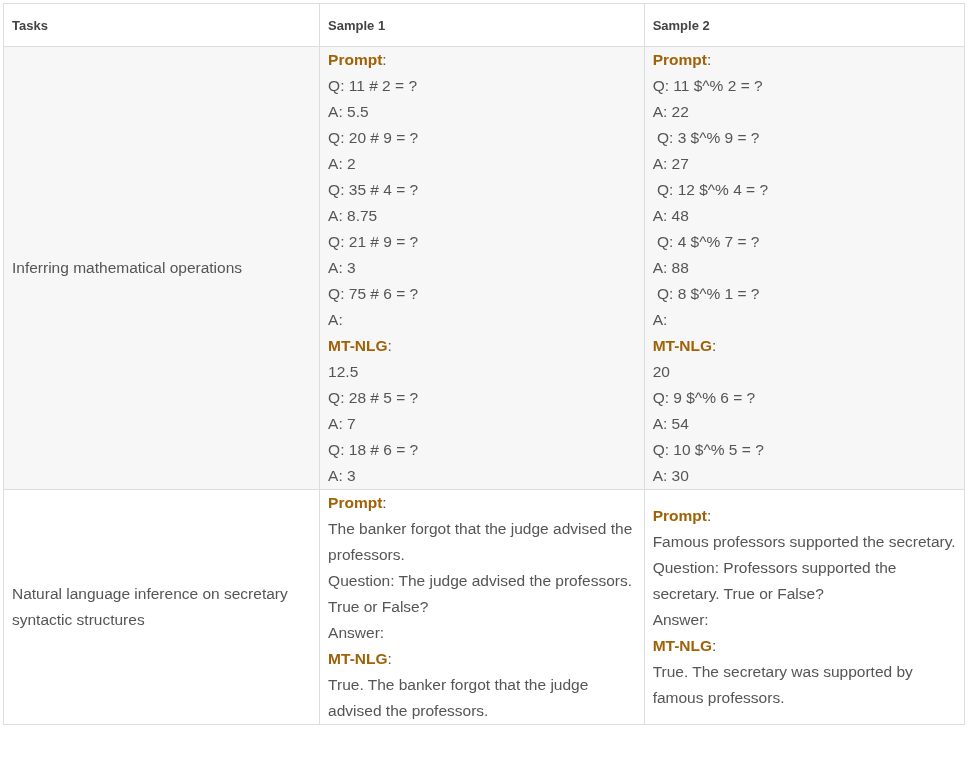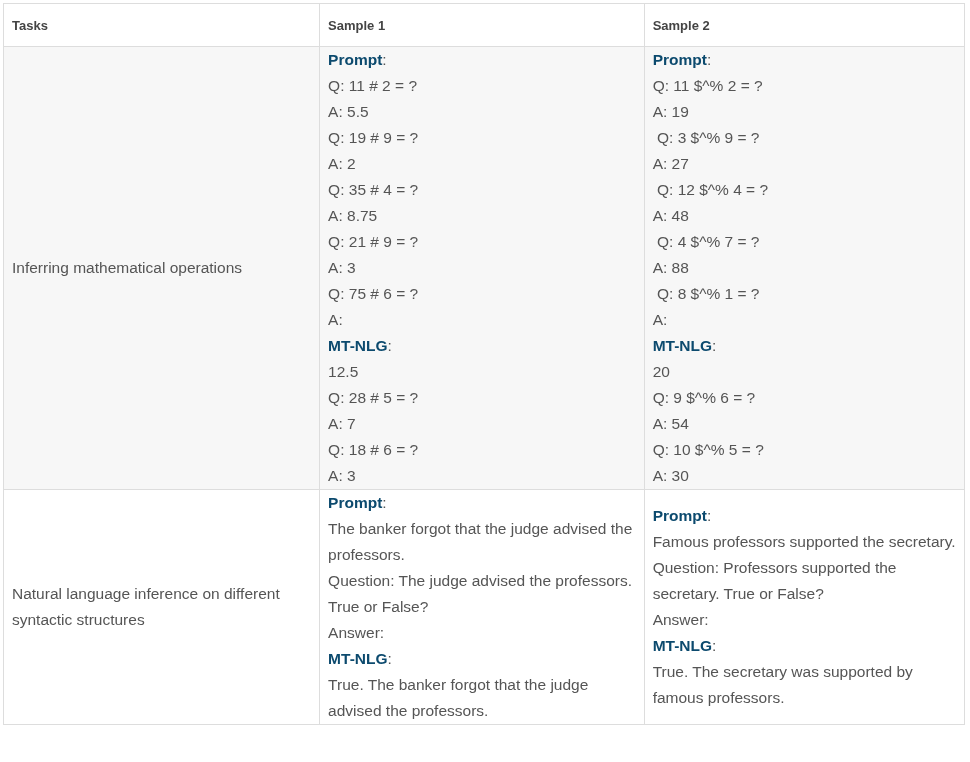--- a/index.html
+++ b/index.html
@@ -8,21 +8,21 @@
     .tbl td, .tbl th { border: 1px solid #dddddd; vertical-align: middle; padding: 0 8px; text-align: left; }
     .tbl th { height: 42px; font-weight: bold; color: #444444; font-size: 13px; }
     .tbl tr.row-gray td { background: #f7f7f7; }
     .tbl tr.row-white td { background: #ffffff; }
     .col1 { width: 300px; }
     .col2 { width: 308px; }
     .col3 { width: 304px; }
     .cell-lines { padding-top: 8px; padding-bottom: 8px; }
     .line { line-height: 26px; white-space: pre-wrap; }
     .task-text { line-height: 26px; }
-    .b { font-weight: bold; color: #0c4a6e; }
+    .b { font-weight: bold; color: #a16207; }
   </style>
 </head>
 <body>
 
 <table class="tbl">
   <colgroup>
     <col class="col1">
       <col class="col2">
       <col class="col3">
   </colgroup>
@@ -35,58 +35,58 @@
   </thead>
   <tbody>
     <tr class="row-gray">
       <td>
           <div class="task-text">Inferring mathematical operations</div>
         </td>
       <td class="cell-lines">
         <div class="line"><span class="b">Prompt</span>:</div>
         <div class="line">Q: 11 # 2 = ?</div>
         <div class="line">A: 5.5</div>
-        <div class="line">Q: 19 # 9 = ?</div>
+        <div class="line">Q: 20 # 9 = ?</div>
         <div class="line">A: 2</div>
         <div class="line">Q: 35 # 4 = ?</div>
         <div class="line">A: 8.75</div>
         <div class="line">Q: 21 # 9 = ?</div>
         <div class="line">A: 3</div>
         <div class="line">Q: 75 # 6 = ?</div>
         <div class="line">A:</div>
         <div class="line"><span class="b">MT-NLG</span>:</div>
         <div class="line">12.5</div>
         <div class="line">Q: 28 # 5 = ?</div>
         <div class="line">A: 7</div>
         <div class="line">Q: 18 # 6 = ?</div>
         <div class="line">A: 3</div>
       </td>
       <td class="cell-lines">
         <div class="line"><span class="b">Prompt</span>:</div>
         <div class="line">Q: 11 $^% 2 = ?</div>
-        <div class="line">A: 19</div>
+        <div class="line">A: 22</div>
         <div class="line"> Q: 3 $^% 9 = ?</div>
         <div class="line">A: 27</div>
         <div class="line"> Q: 12 $^% 4 = ?</div>
         <div class="line">A: 48</div>
         <div class="line"> Q: 4 $^% 7 = ?</div>
         <div class="line">A: 88</div>
         <div class="line"> Q: 8 $^% 1 = ?</div>
         <div class="line">A:</div>
         <div class="line"><span class="b">MT-NLG</span>:</div>
         <div class="line">20</div>
         <div class="line">Q: 9 $^% 6 = ?</div>
         <div class="line">A: 54</div>
         <div class="line">Q: 10 $^% 5 = ?</div>
         <div class="line">A: 30</div>
       </td>
     </tr>
     <tr class="row-white">
       <td>
-          <div class="task-text">Natural language inference on different syntactic structures</div>
+          <div class="task-text">Natural language inference on secretary syntactic structures</div>
         </td>
       <td class="cell-lines">
         <div class="line"><span class="b">Prompt</span>:</div>
         <div class="line">The banker forgot that the judge advised the professors.</div>
         <div class="line">Question: The judge advised the professors. True or False?</div>
         <div class="line">Answer:</div>
         <div class="line"><span class="b">MT-NLG</span>:</div>
         <div class="line">True. The banker forgot that the judge advised the professors.</div>
       </td>
       <td class="cell-lines">

